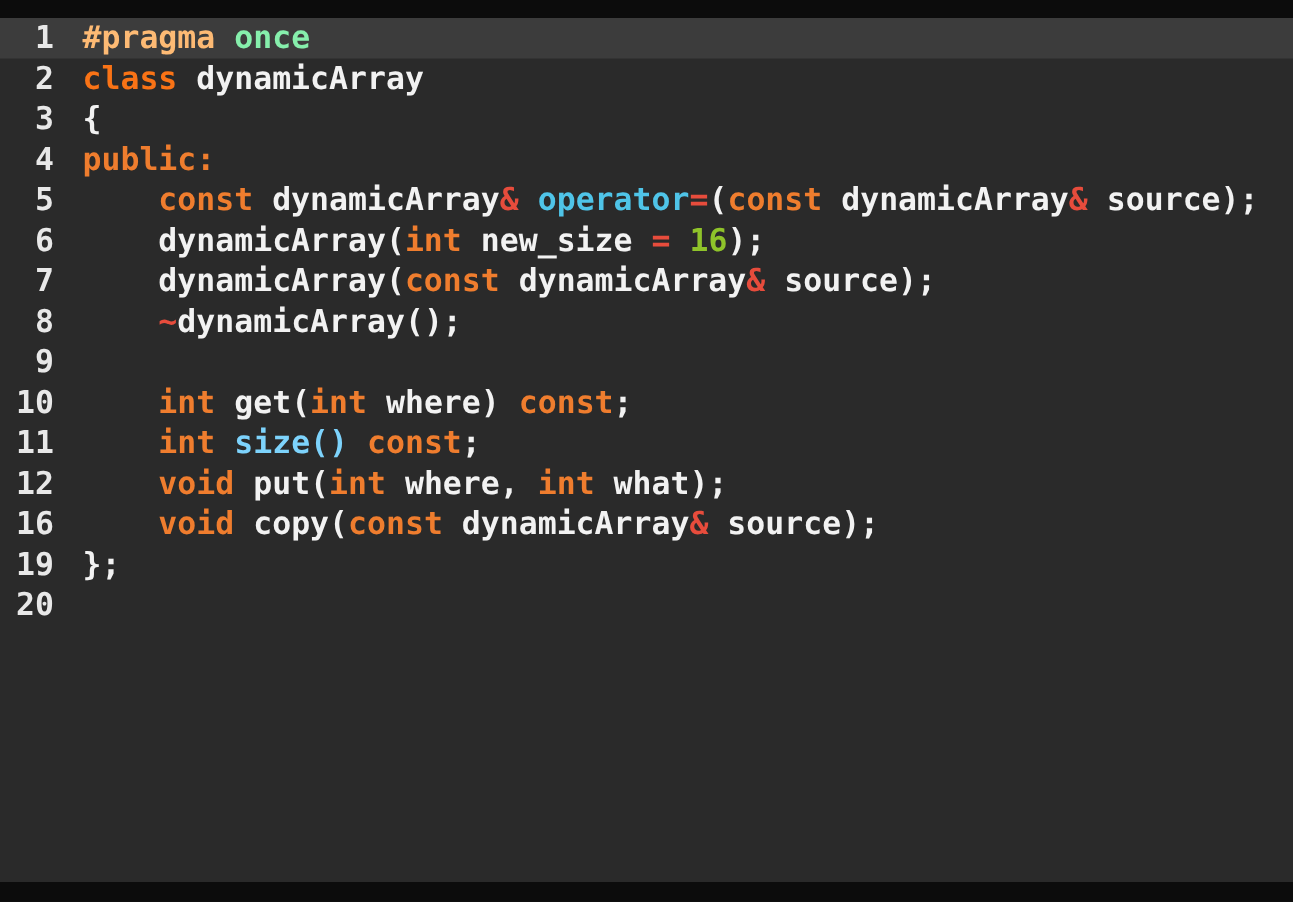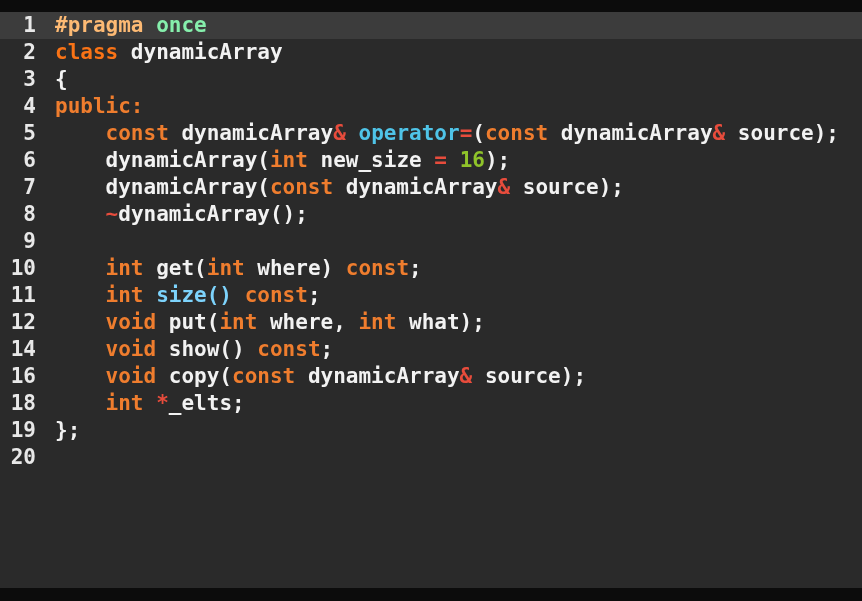--- a/index.html
+++ b/index.html
@@ -71,21 +71,19 @@
         <div class="line"><span class="ln">3</span><span class="code"><span style="color: rgb(242, 242, 242);">{</span></span></div>
         <div class="line"><span class="ln">4</span><span class="code"><span style="color: rgb(239, 125, 46);">public:</span></span></div>
         <div class="line"><span class="ln">5</span><span class="code"><span style="color: rgb(242, 242, 242);">    </span><span style="color: rgb(239, 125, 46);">const</span><span style="color: rgb(242, 242, 242);"> dynamicArray</span><span style="color: rgb(231, 76, 60);">&amp;</span><span style="color: rgb(242, 242, 242);"> </span><span style="color: rgb(79, 196, 232);">operator</span><span style="color: rgb(231, 76, 60);">=</span><span style="color: rgb(242, 242, 242);">(</span><span style="color: rgb(239, 125, 46);">const</span><span style="color: rgb(242, 242, 242);"> dynamicArray</span><span style="color: rgb(231, 76, 60);">&amp;</span><span style="color: rgb(242, 242, 242);"> source);</span></span></div>
         <div class="line"><span class="ln">6</span><span class="code"><span style="color: rgb(242, 242, 242);">    dynamicArray(</span><span style="color: rgb(239, 125, 46);">int</span><span style="color: rgb(242, 242, 242);"> new_size </span><span style="color: rgb(231, 76, 60);">=</span><span style="color: rgb(242, 242, 242);"> </span><span style="color: rgb(143, 195, 42);">16</span><span style="color: rgb(242, 242, 242);">);</span></span></div>
         <div class="line"><span class="ln">7</span><span class="code"><span style="color: rgb(242, 242, 242);">    dynamicArray(</span><span style="color: rgb(239, 125, 46);">const</span><span style="color: rgb(242, 242, 242);"> dynamicArray</span><span style="color: rgb(231, 76, 60);">&amp;</span><span style="color: rgb(242, 242, 242);"> source);</span></span></div>
         <div class="line"><span class="ln">8</span><span class="code"><span style="color: rgb(242, 242, 242);">    </span><span style="color: rgb(231, 76, 60);">~</span><span style="color: rgb(242, 242, 242);">dynamicArray();</span></span></div>
         <div class="line"><span class="ln">9</span><span class="code"></span></div>
         <div class="line"><span class="ln">10</span><span class="code"><span style="color: rgb(242, 242, 242);">    </span><span style="color: rgb(239, 125, 46);">int</span><span style="color: rgb(242, 242, 242);"> get(</span><span style="color: rgb(239, 125, 46);">int</span><span style="color: rgb(242, 242, 242);"> where) </span><span style="color: rgb(239, 125, 46);">const</span><span style="color: rgb(242, 242, 242);">;</span></span></div>
         <div class="line"><span class="ln">11</span><span class="code"><span style="color: rgb(242, 242, 242);">    </span><span style="color: rgb(239, 125, 46);">int</span><span style="color: #7dd3fc;"> size() </span><span style="color: rgb(239, 125, 46);">const</span><span style="color: rgb(242, 242, 242);">;</span></span></div>
         <div class="line"><span class="ln">12</span><span class="code"><span style="color: rgb(242, 242, 242);">    </span><span style="color: rgb(239, 125, 46);">void</span><span style="color: rgb(242, 242, 242);"> put(</span><span style="color: rgb(239, 125, 46);">int</span><span style="color: rgb(242, 242, 242);"> where, </span><span style="color: rgb(239, 125, 46);">int</span><span style="color: rgb(242, 242, 242);"> what);</span></span></div>
-        <div class="line"><span class="ln">14</span><span class="code"><span style="color: rgb(242, 242, 242);">    </span><span style="color: rgb(239, 125, 46);">void</span><span style="color: rgb(242, 242, 242);"> show() </span><span style="color: rgb(239, 125, 46);">const</span><span style="color: rgb(242, 242, 242);">;</span></span></div>
         <div class="line"><span class="ln">16</span><span class="code"><span style="color: rgb(242, 242, 242);">    </span><span style="color: rgb(239, 125, 46);">void</span><span style="color: rgb(242, 242, 242);"> copy(</span><span style="color: rgb(239, 125, 46);">const</span><span style="color: rgb(242, 242, 242);"> dynamicArray</span><span style="color: rgb(231, 76, 60);">&amp;</span><span style="color: rgb(242, 242, 242);"> source);</span></span></div>
-        <div class="line"><span class="ln">18</span><span class="code"><span style="color: rgb(242, 242, 242);">    </span><span style="color: rgb(239, 125, 46);">int</span><span style="color: rgb(242, 242, 242);"> </span><span style="color: rgb(231, 76, 60);">*</span><span style="color: rgb(242, 242, 242);">_elts;</span></span></div>
         <div class="line"><span class="ln">19</span><span class="code"><span style="color: rgb(242, 242, 242);">};</span></span></div>
         <div class="line"><span class="ln">20</span><span class="code"></span></div>
       </div>
   </div>
   <div id="bottom-bar" class="edge-bar"></div>
 </div>
 
 </body></html>

